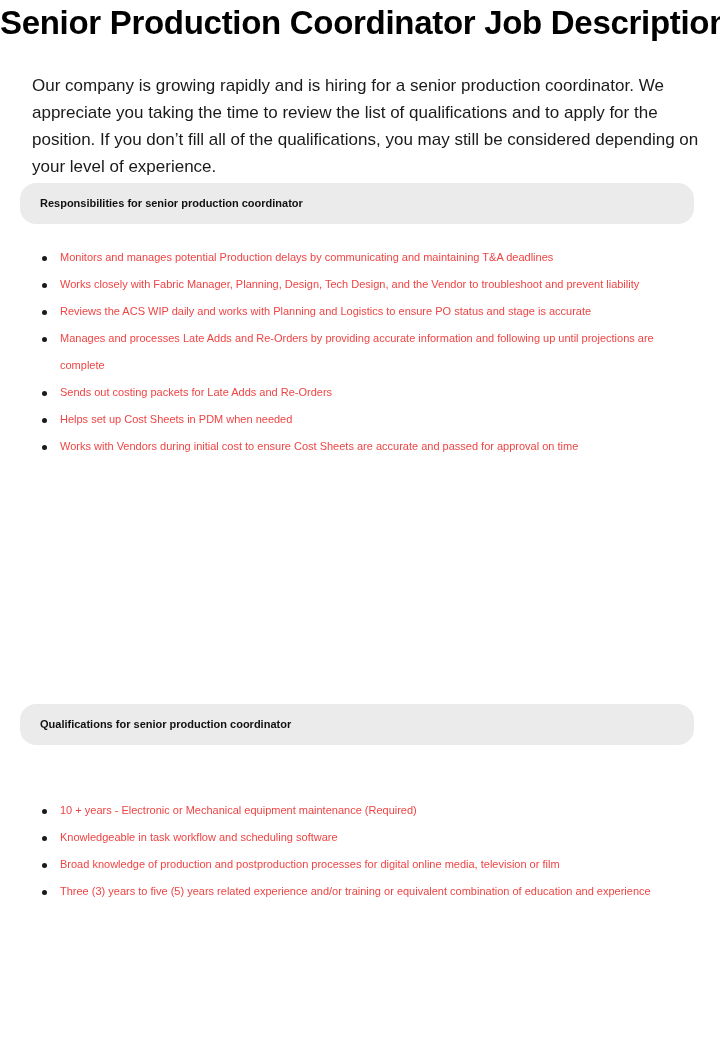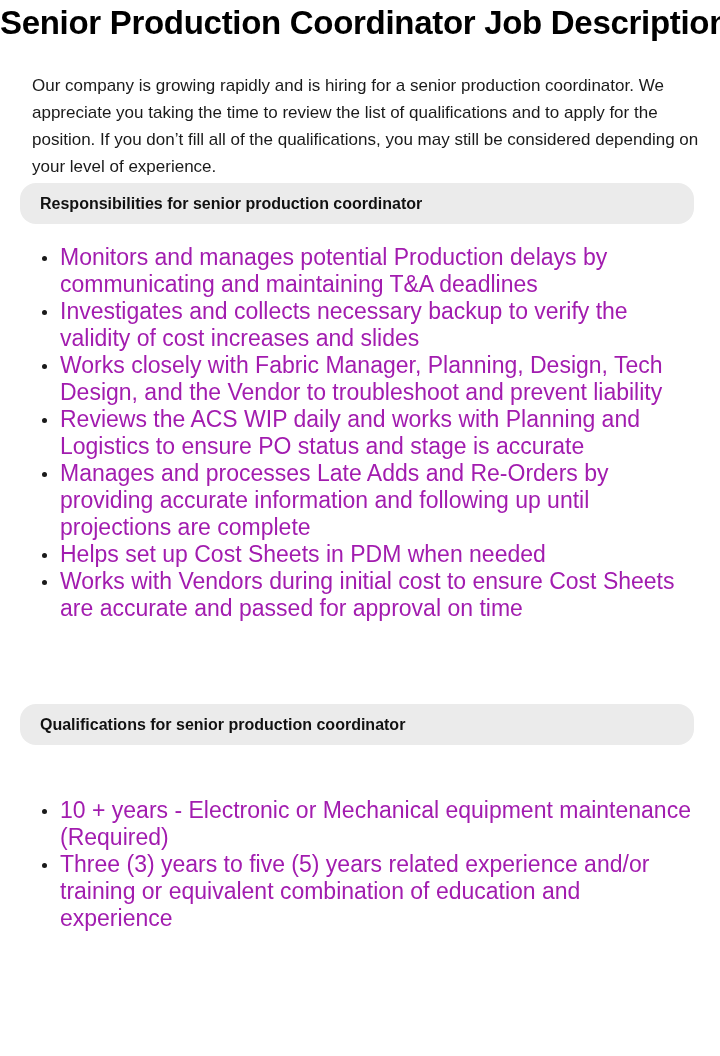--- a/index.html
+++ b/index.html
@@ -39,40 +39,40 @@
       color: #1a1a1a;
     }
     .section-header {
       position: absolute;
       left: 20px;
       width: 674px;
       height: 41px;
       background: #ebebeb;
       box-sizing: border-box;
       padding-left: 20px;
-      font-size: 16px;
+      font-size: 11px;
       font-weight: bold;
       line-height: 41px;
       color: #111;
       white-space: nowrap;
       border-radius: 16px;
     }
     #resp-header { top: 183px; }
     #qual-header { top: 704px; }
     ul.bullets {
       position: absolute;
       left: 20px;
       width: 676px;
       margin: 0;
       padding: 0 0 0 40px;
       box-sizing: border-box;
       list-style: none;
-      font-size: 23px;
+      font-size: 11px;
       line-height: 27px;
-      color: #a21caf;
+      color: #ef4444;
     }
     ul.bullets li {
       position: relative;
       margin: 0;
     }
     ul.bullets li::before {
       content: "";
       position: absolute;
       left: -18px;
       top: 12px;
@@ -88,26 +88,28 @@
 <body>
 
 <h1 class="page-title">Senior Production Coordinator Job Description</h1>
 
 <p class="intro">Our company is growing rapidly and is hiring for a senior production coordinator. We appreciate you taking the time to review the list of qualifications and to apply for the position. If you don’t fill all of the qualifications, you may still be considered depending on your level of experience.</p>
 
 <div class="section-header" id="resp-header">Responsibilities for senior production coordinator</div>
 
 <ul class="bullets" id="resp-list">
   <li>Monitors and manages potential Production delays by communicating and maintaining T&amp;A deadlines</li>
-  <li>Investigates and collects necessary backup to verify the validity of cost increases and slides</li>
   <li>Works closely with Fabric Manager, Planning, Design, Tech Design, and the Vendor to troubleshoot and prevent liability</li>
   <li>Reviews the ACS WIP daily and works with Planning and Logistics to ensure PO status and stage is accurate</li>
   <li>Manages and processes Late Adds and Re-Orders by providing accurate information and following up until projections are complete</li>
+  <li>Sends out costing packets for Late Adds and Re-Orders</li>
   <li>Helps set up Cost Sheets in PDM when needed</li>
   <li>Works with Vendors during initial cost to ensure Cost Sheets are accurate and passed for approval on time</li>
 </ul>
 
 <div class="section-header" id="qual-header">Qualifications for senior production coordinator</div>
 
 <ul class="bullets" id="qual-list">
   <li>10 + years - Electronic or Mechanical equipment maintenance (Required)</li>
+  <li>Knowledgeable in task workflow and scheduling software</li>
+  <li>Broad knowledge of production and postproduction processes for digital online media, television or film</li>
   <li>Three (3) years to five (5) years related experience and/or training or equivalent combination of education and experience</li>
 </ul>
 
 </body></html>

